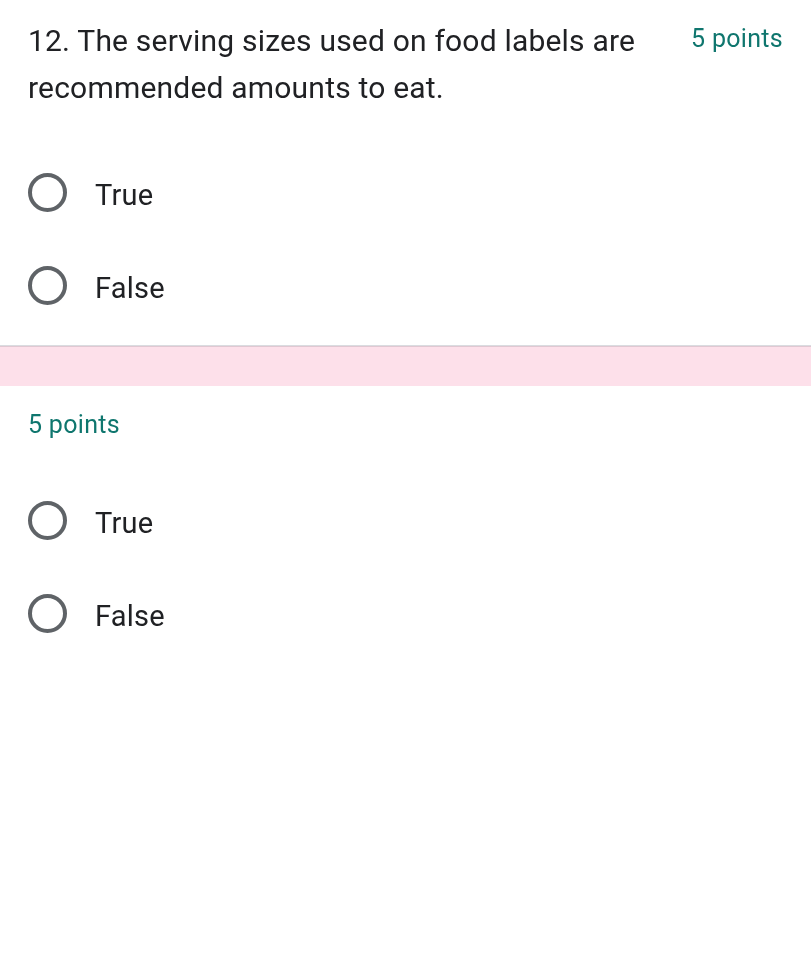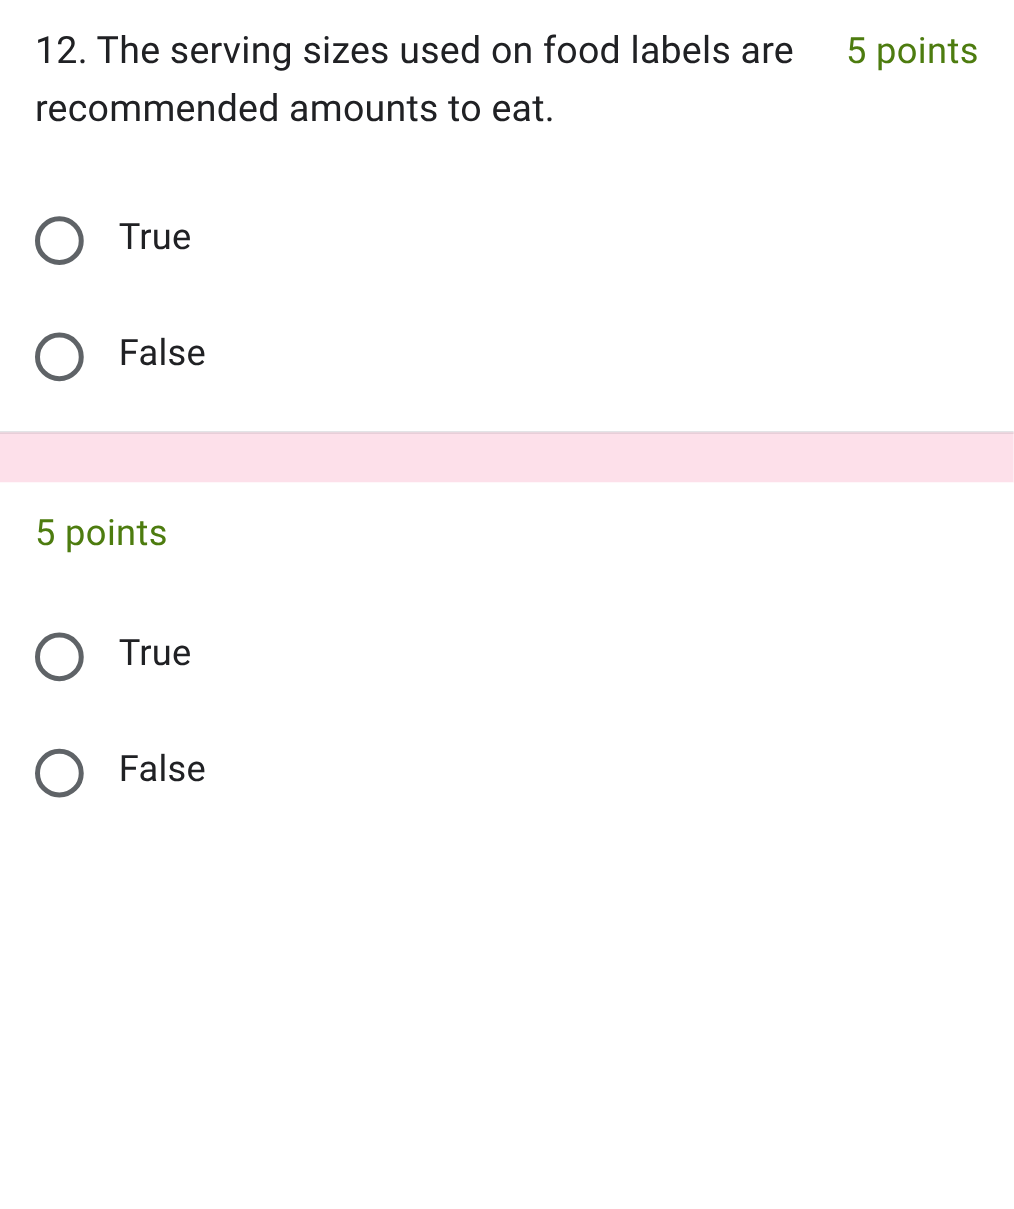--- a/index.html
+++ b/index.html
@@ -22,32 +22,32 @@
       gap: 20px;
     }
     .question-text {
       font-size: 30px;
       line-height: 1.55;
       color: #202124;
       flex: 1;
       letter-spacing: 0.2px;
     }
     .points-text {
-      font-size: 29px;
-      color: #4d7c0f;
+      font-size: 25px;
+      color: #0f766e;
       white-space: nowrap;
       padding-top: 6px;
       letter-spacing: 0.3px;
     }
     .options {
       margin-top: 62px;
     }
     .option-row {
       display: flex;
-      align-items: flex-start;
+      align-items: flex-end;
       gap: 28px;
       margin-bottom: 54px;
       cursor: pointer;
     }
     .option-row:last-child {
       margin-bottom: 0;
     }
     .radio-circle {
       width: 39px;
       height: 39px;

